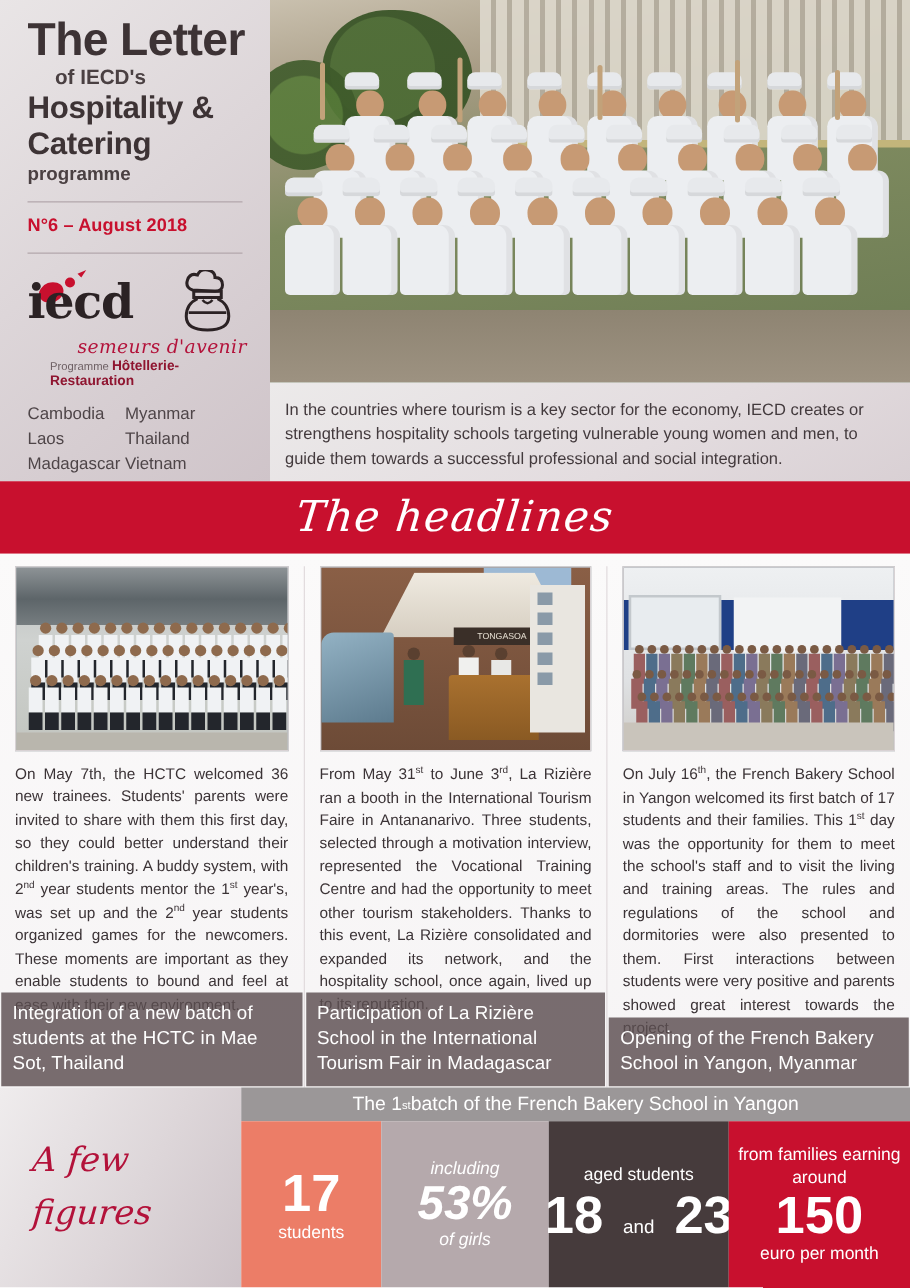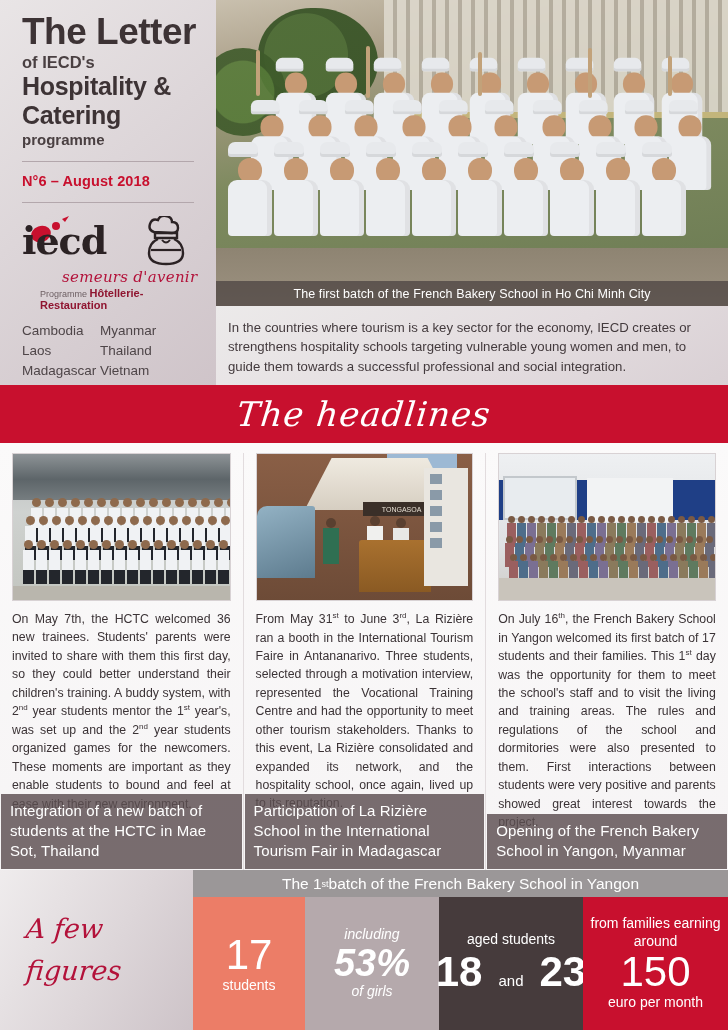--- a/index.html
+++ b/index.html
@@ -15,21 +15,21 @@
   .header { position:relative; width:728px; height:385px; }
   .header-left {
     position:absolute; left:0; top:0; width:216px; height:385px;
     background:linear-gradient(140deg,#e9e5e6 0%,#ddd6d9 45%,#cfc4c9 100%);
     padding:14px 14px 0 22px;
   }
   .title-main {
     font-size:37px; font-weight:bold; color:#3d3335;
     letter-spacing:-0.5px; line-height:0.98; white-space:nowrap;
   }
-  .title-sub1 { font-size:16.5px; font-weight:bold; color:#4a4042; margin-top:3px; line-height:1.1;}
+  .title-sub1 { font-size:16.5px; font-weight:bold; color:#4a4042; margin-top:3px; line-height:1.1;margin-left:22px;}
   .title-main2 {
     font-size:25px; font-weight:bold; color:#3d3335; line-height:1.12;
     letter-spacing:-0.3px; margin-top:1px;
   }
   .title-sub2 { font-size:15px; font-weight:bold; color:#4a4042; margin-top:2px; }
   .hr-line { height:1px; background:#b3a7ac; margin:13px 0 11px 0; width:172px; }
   .issue { font-size:14.5px; font-weight:bold; color:#c8102e; letter-spacing:0.1px; }
 
   
   .logo-wrap { margin-top:13px; width:176px; }
@@ -183,21 +183,21 @@
   }
   .fig-title sup { font-size:9px; }
   .fig-boxes { position:absolute; left:0; top:27px; width:100%; height:133px; display:flex; }
   .fig-box { display:flex; flex-direction:column; align-items:center;
     justify-content:center; color:#fff; text-align:center; padding:6px 4px; }
   .fb1 { width:112px; background:#ec7d67; }
   .fb2 { width:134px; background:#b5a9ac;font-style:italic; }
   .fb3 { width:144px; background:#463b3c; }
   .fb4 { flex:1; background:#c8102e; }
   .fb-small { font-size:14px; line-height:1.25; }
-  .fb-big { font-size:42px; font-weight:normal; line-height:1.05; }
+  .fb-big { font-size:42px; font-weight:bold; line-height:1.05; }
   .fb-big2 { font-size:38px; font-weight:bold; line-height:1.05; }
   .fb-inline { display:flex; align-items:baseline; justify-content:center; gap:16px; }
   .fb-age { font-size:42px; font-weight:bold; }
   .fb-and { font-size:15px; }
 </style>
 </head>
 <body>
 
 <div class="page">
 
@@ -404,21 +404,20 @@
             <div class="body"></div>
           </div>
           <div class="utensil" style="left: 40px; top: 4px; width: 4px; height: 46px;"></div>
           <div class="utensil" style="left: 150px; top: 0px; width: 4px; height: 52px;"></div>
           <div class="utensil" style="left: 262px; top: 6px; width: 4px; height: 44px;"></div>
           <div class="utensil" style="left: 372px; top: 2px; width: 4px; height: 50px;"></div>
           <div class="utensil" style="left: 452px; top: 10px; width: 4px; height: 40px;"></div>
         </div>
     </div>
 
-    <div class="photo-caption">The first batch of the French Bakery School in Ho Chi Minh City</div>
 
     <div class="intro">In the countries where tourism is a key sector for the economy, IECD creates or strengthens hospitality schools targeting vulnerable young women and men, to guide them towards a successful professional and social integration.</div>
   </div>
 
   <div class="banner">
     <span>The headlines</span>
   </div>
 
   <div class="articles">
 

